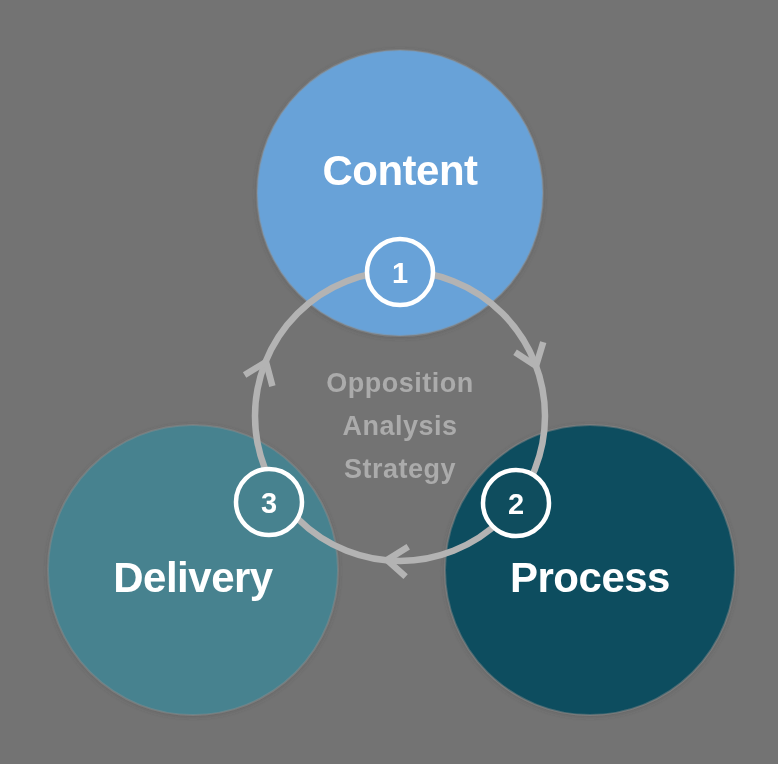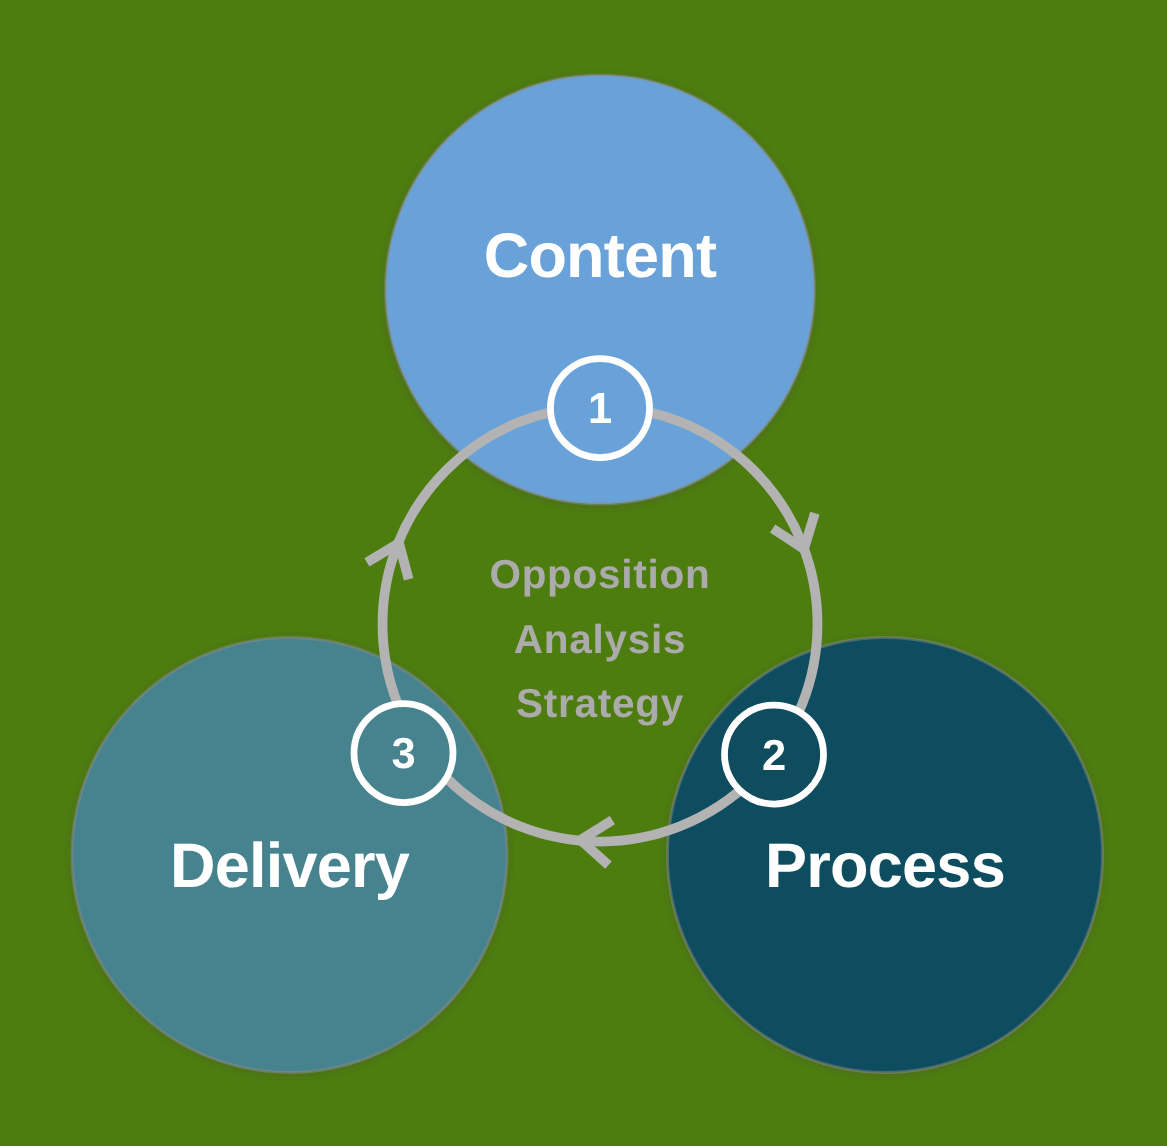--- a/index.html
+++ b/index.html
@@ -4,21 +4,21 @@
 <style>
   html, body {
     margin: 0;
     padding: 0;
     background: #ffffff;
   }
   .stage {
     position: relative;
     width: 778px;
     height: 764px;
-    background: #4d7c0f;
+    background: #737373;
     overflow: hidden;
   }
   svg { display: block; }
   .node-label {
     font-family: "Liberation Sans", sans-serif;
     font-weight: 700;
     font-size: 42px;
     letter-spacing: -0.5px;
     text-anchor: middle;
     dominant-baseline: central;

